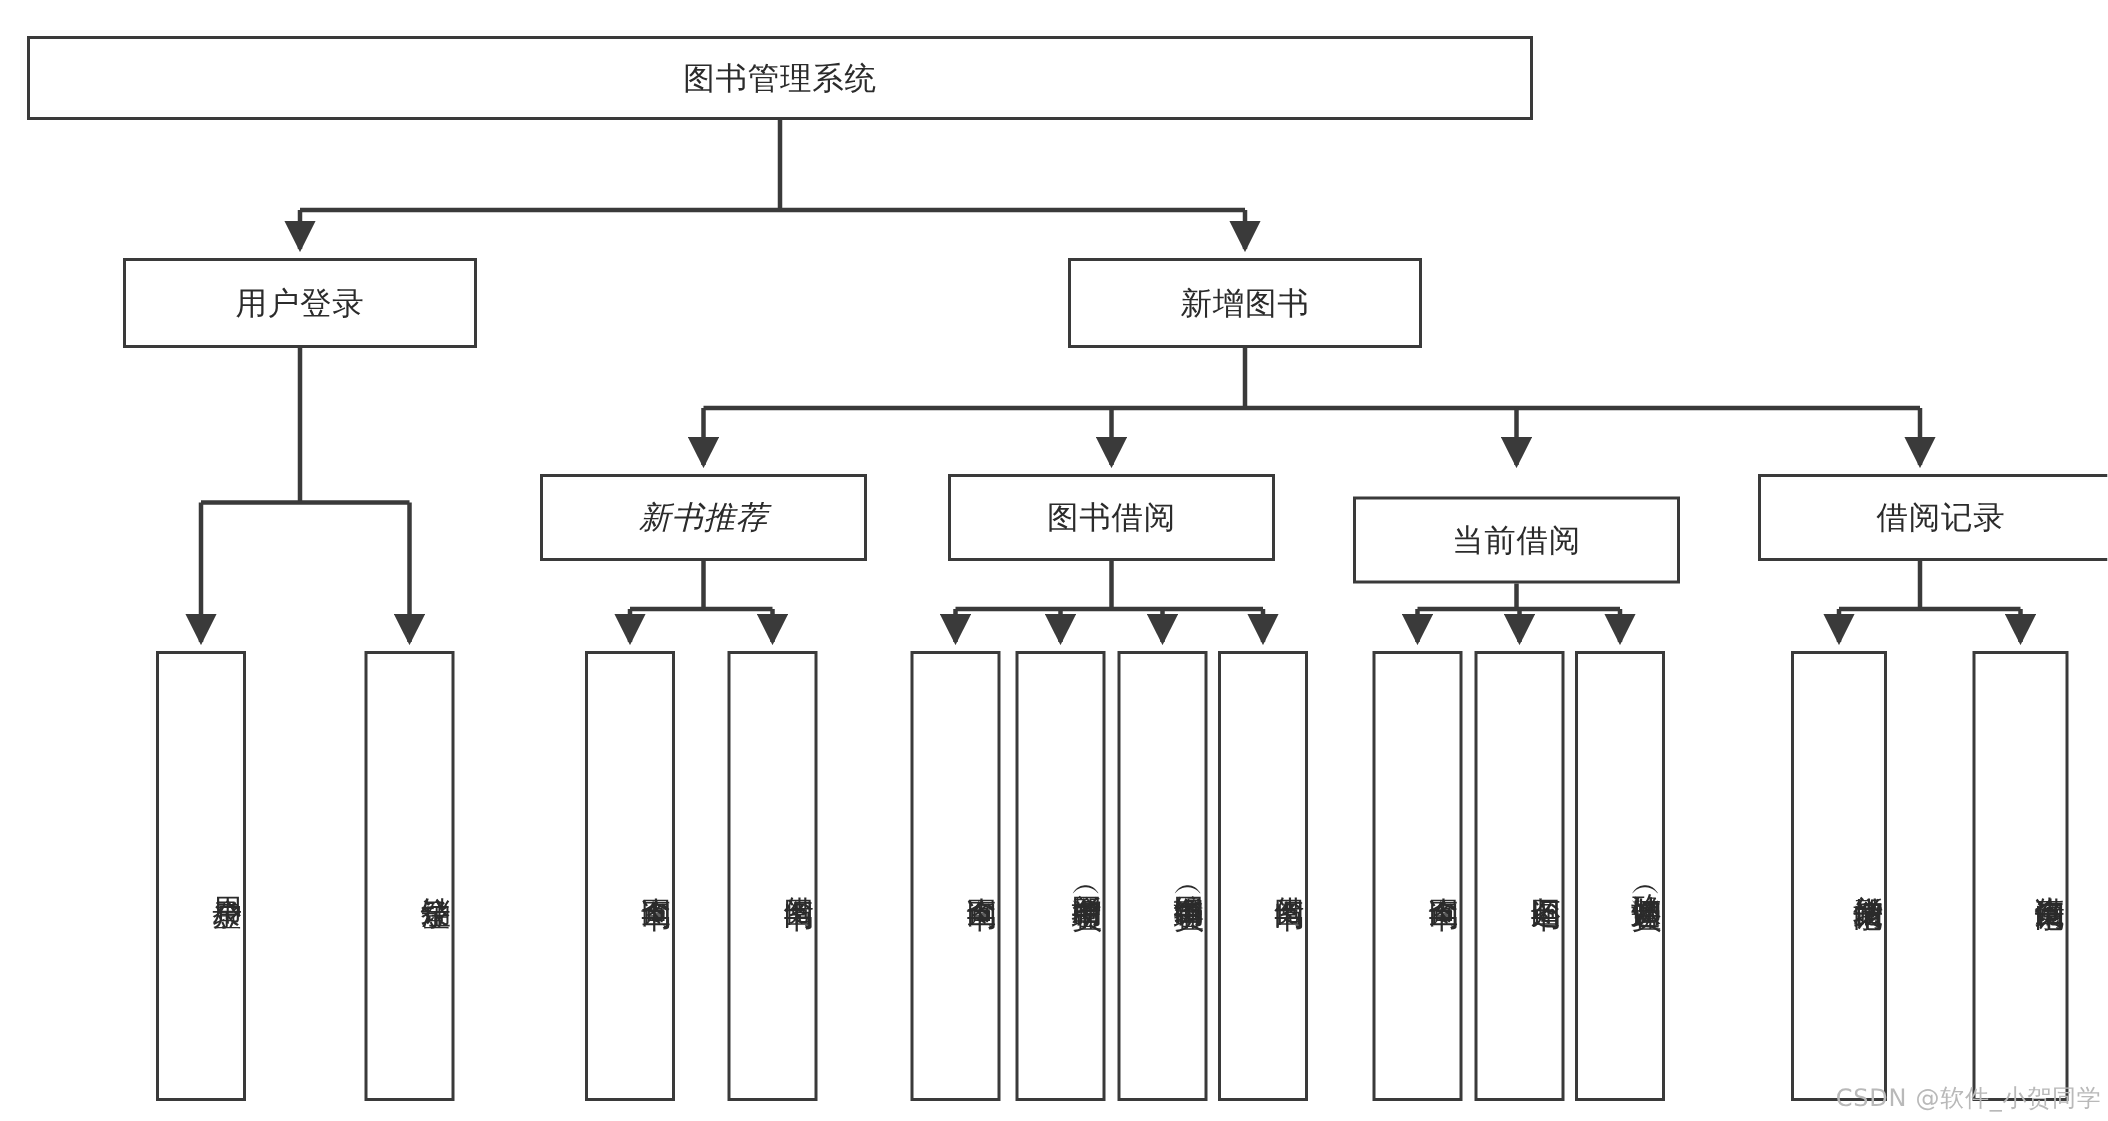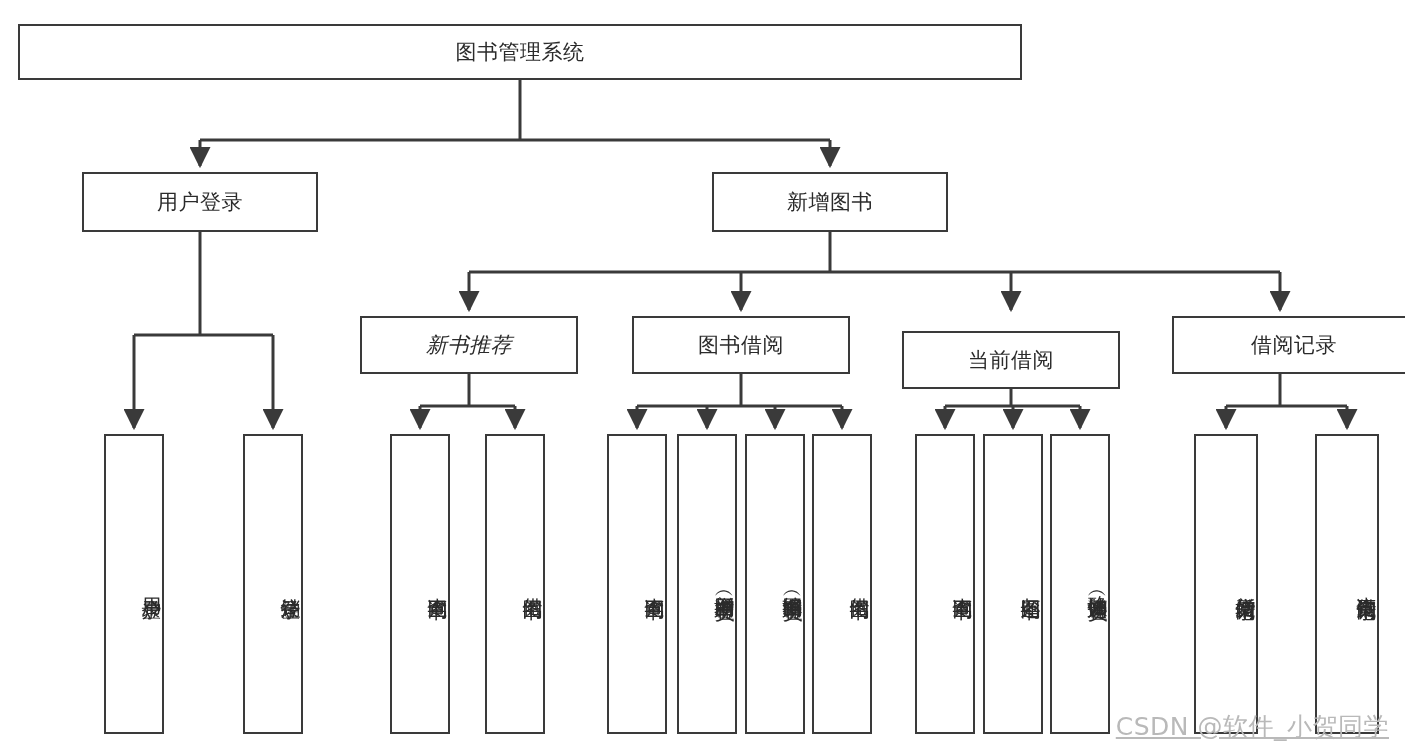--- a/index.html
+++ b/index.html
@@ -52,28 +52,27 @@
   }
   .node.vert .vtext {
     writing-mode: vertical-rl;
     text-orientation: upright;
     display: block;
     white-space: normal;
     line-height: 1.05;
   }
   .watermark {
     position: absolute;
-    right: 16px;
+    right: 4px;
     bottom: 4px;
-    font-size: 25px;
+    font-size: 16px;
     color: #b9b9b9;
     letter-spacing: 0.5px;
     white-space: nowrap;
     pointer-events: none;
-    text-decoration: underline;
   }
 </style>
 </head>
 <body>
 
 <div id="diagram-root">
 
   <svg class="links" viewBox="0 0 1405 747">
     <defs>
       <marker id="arrow" viewBox="0 0 10 10" refX="9" refY="5" markerWidth="7" markerHeight="7" orient="auto-start-reverse">

